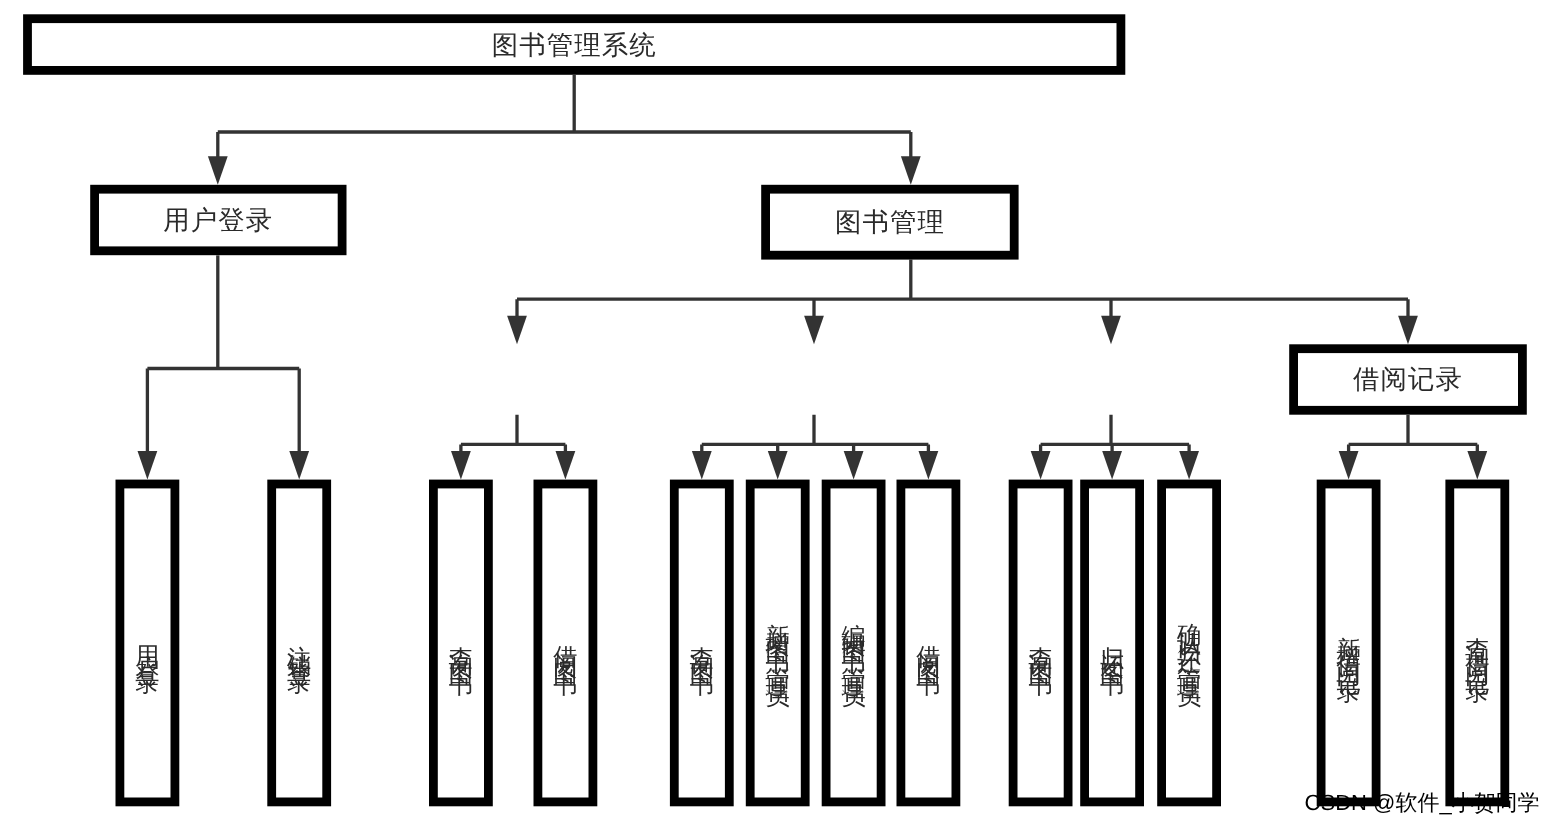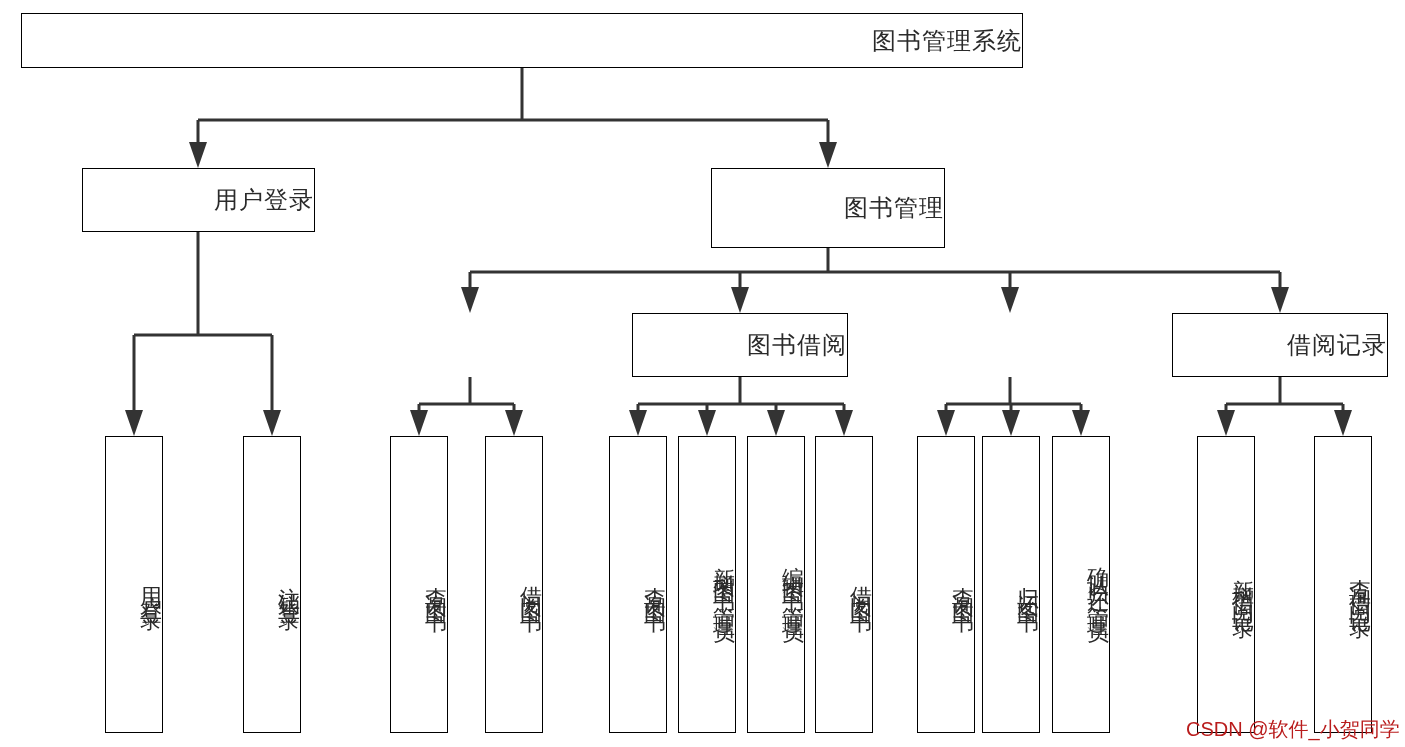--- a/index.html
+++ b/index.html
@@ -2,22 +2,22 @@
 <html><head>
 <meta charset="utf-8">
 <style>
   html,body{margin:0;padding:0;background:#fff;}
   #canvas{
     position:relative;width:1405px;height:747px;background:#fff;overflow:hidden;
     font-family:"Liberation Sans","DejaVu Sans",sans-serif;color:#2a2a2a;
   }
   #connectors{position:absolute;left:0;top:0;pointer-events:none;}
   .box{
-    position:absolute;background:#fff;border:1px solid #000000;box-sizing:border-box;
-    display:flex;align-items:center;justify-content:flex-end;
+    position:absolute;background:#fff;border:8px solid #000000;box-sizing:border-box;
+    display:flex;align-items:center;justify-content:center;
   }
   .box.h span{font-size:24px;letter-spacing:1px;white-space:nowrap;}
   .box.v span{
     writing-mode:vertical-rl;text-orientation:mixed;
     font-size:22px;letter-spacing:8px;line-height:1;
   }
   #watermark{
     position:absolute;left:1186px;top:716px;font-size:20px;letter-spacing:0px;
     color:#c6c6c6;white-space:nowrap;z-index:5;
   }
@@ -61,27 +61,24 @@
     </g>
   </svg>
 
   <div class="box h" style="left:21px;top:13px;width:1002px;height:55px">
     <span>图书管理系统</span>
   </div>
 
   <div class="box h" style="left:82px;top:168px;width:233px;height:64px">
     <span>用户登录</span>
   </div>
-  <div class="box h" style="left:711px;top:168px;width:234px;height:80px">
+  <div class="box h" style="left:692px;top:168px;width:234px;height:68px">
     <span>图书管理</span>
   </div>
 
-  <div class="box h" style="left:632px;top:313px;width:216px;height:64px">
-    <span>图书借阅</span>
-  </div>
   <div class="box h" style="left:1172px;top:313px;width:216px;height:64px">
     <span>借阅记录</span>
   </div>
 
   <div class="box v" style="left:105px;top:436px;width:58px;height:297px">
     <span>用户登录</span>
   </div>
   <div class="box v" style="left:243px;top:436px;width:58px;height:297px">
     <span>注销登录</span>
   </div>
@@ -116,15 +113,15 @@
     <span>确认归还（管理员）</span>
   </div>
 
   <div class="box v" style="left:1197px;top:436px;width:58px;height:297px">
     <span>新增借阅记录</span>
   </div>
   <div class="box v" style="left:1314px;top:436px;width:58px;height:297px">
     <span>查询借阅记录</span>
   </div>
 
-  <div id="watermark" style="color: #b91c1c;">CSDN @软件_小贺同学</div>
+  <div id="watermark" style="color: #000000;">CSDN @软件_小贺同学</div>
 
 </div>
 
 </body></html>

